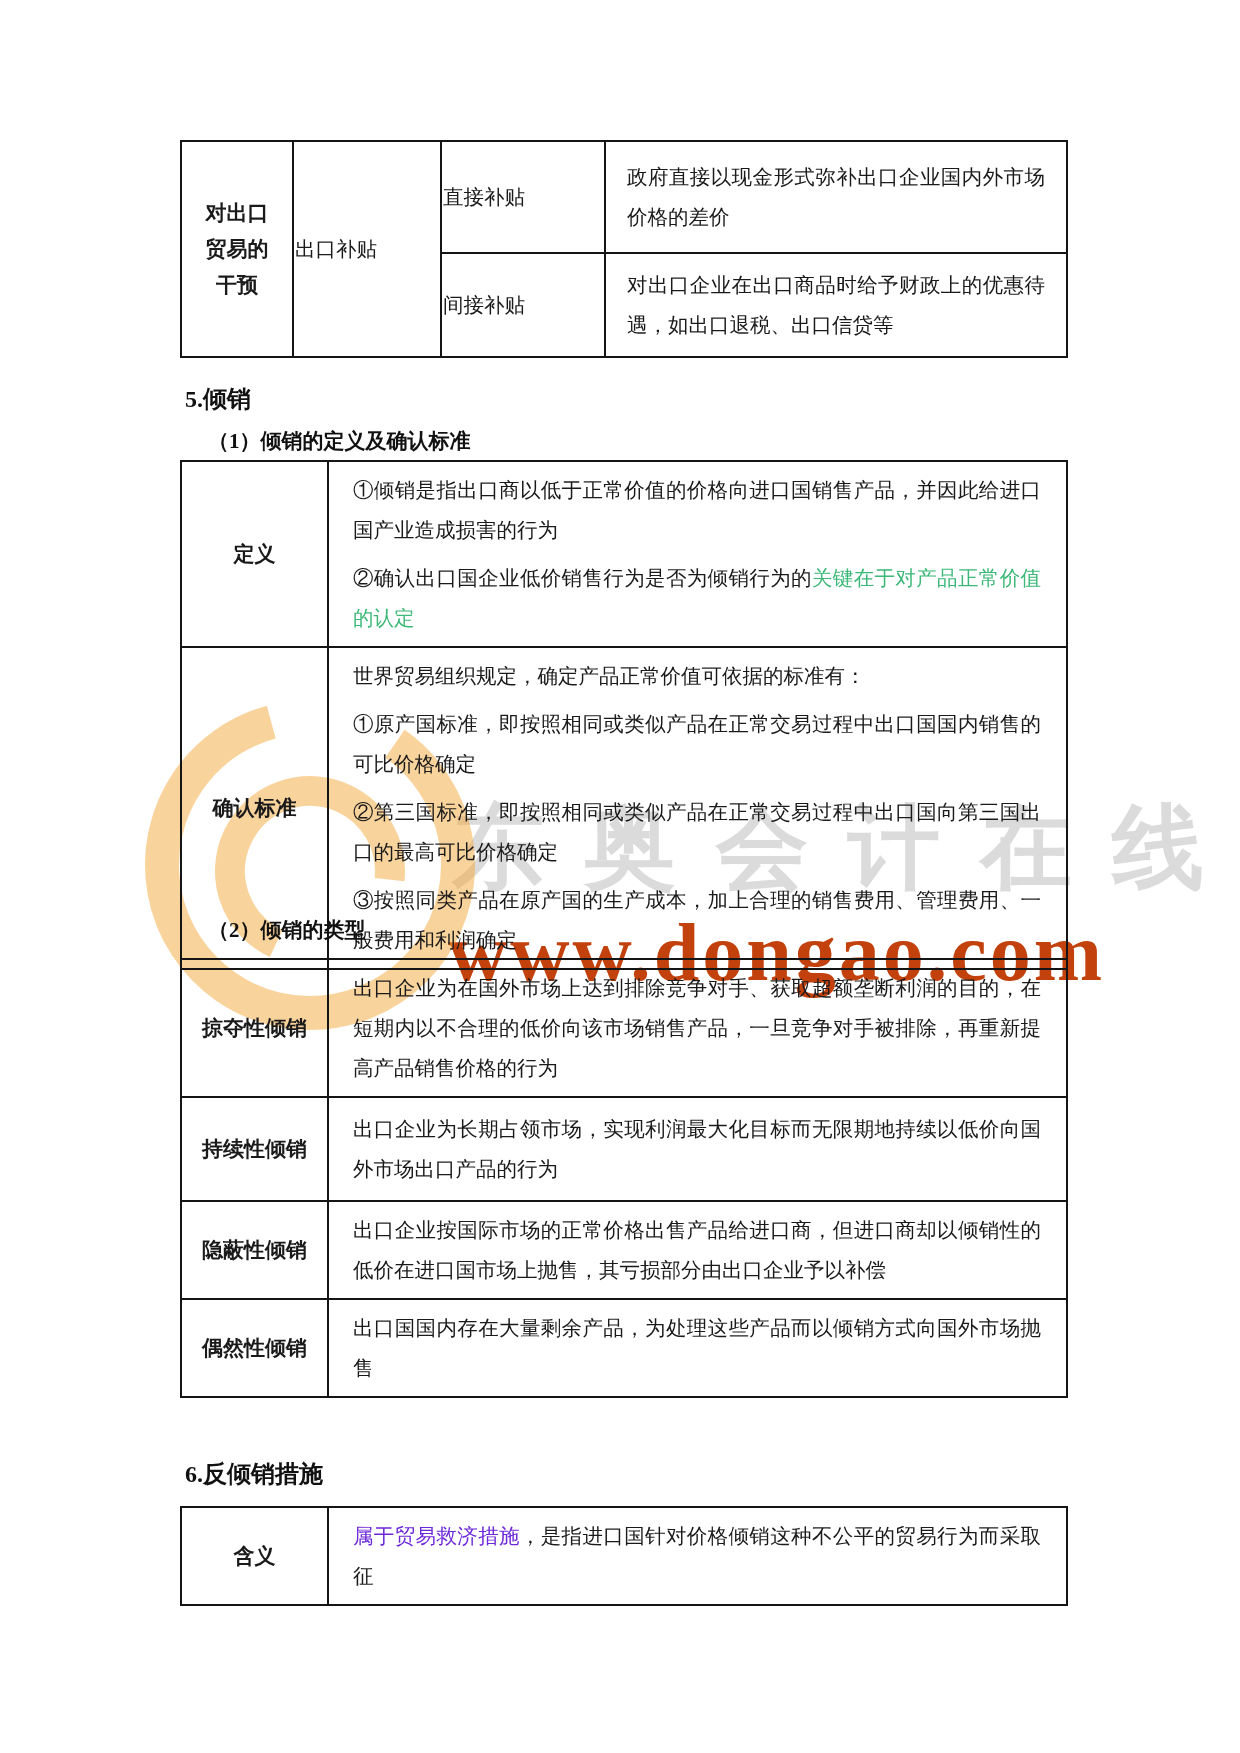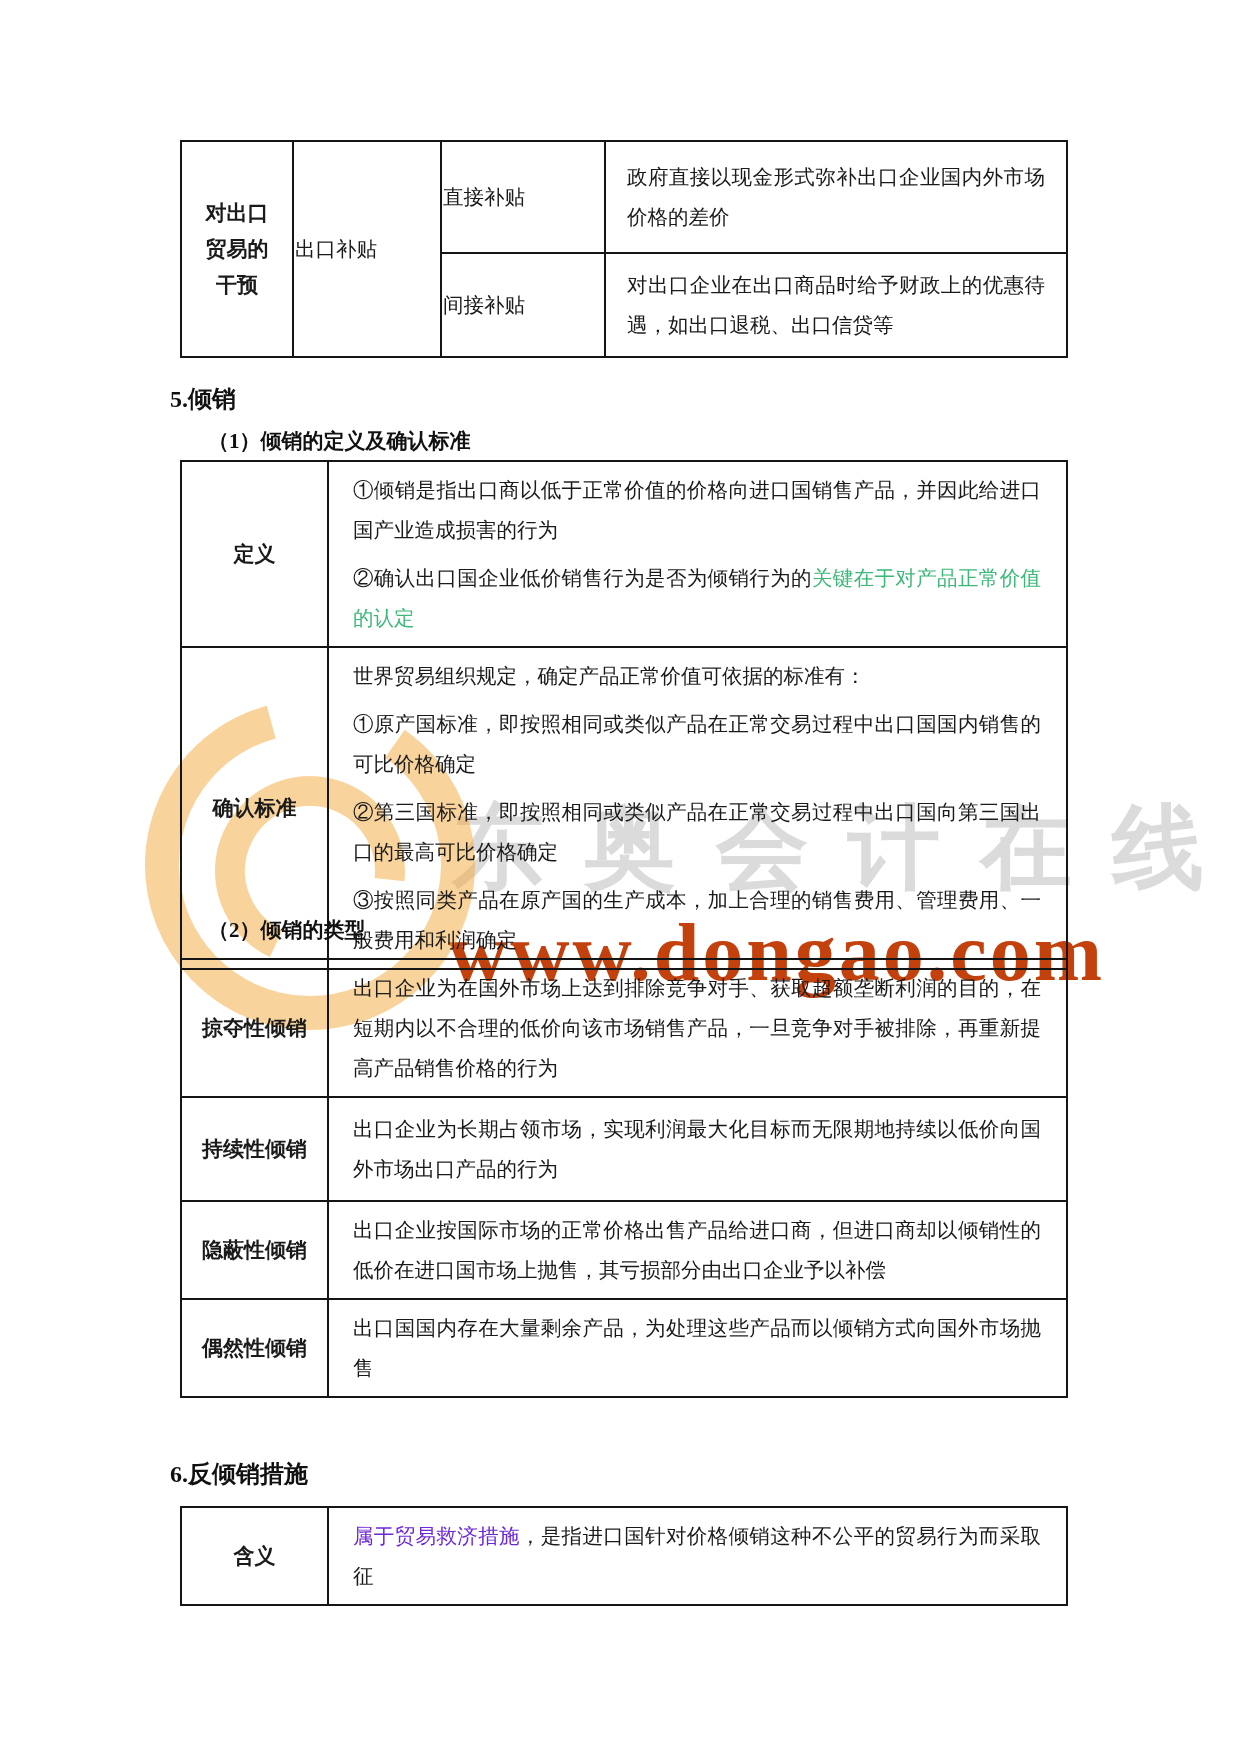--- a/index.html
+++ b/index.html
@@ -15,21 +15,21 @@
     font-size:92px; letter-spacing:40px; color:#dbdbdb; white-space:nowrap;
   }
   .wm-url {
     position:absolute; left:448px; top:906px; z-index:0;
     font-family:Liberation Serif, serif; font-weight:bold;
     font-size:82px; letter-spacing:3px; color:#c2410c; white-space:nowrap;
   }
   .wm-logo { position:absolute; left:138px; top:693px; z-index:0; }
   
   .abs { position:absolute; z-index:1; }
-  .h-main { font-size:24px; font-weight:bold; color:#111; }
+  .h-main { font-size:24px; font-weight:bold; color:#111;margin-left:15px; }
   .h-sub  { font-size:21px; font-weight:bold; color:#111;text-align:center; }
   table.doc {
     border-collapse:collapse; table-layout:fixed;
     position:absolute; left:180px; width:886px; z-index:1; background:transparent;
   }
   table.doc td { border:2px solid #151515; vertical-align:middle; }
   .lbl {
     font-weight:bold; text-align:center; font-size:21px; line-height:36px; padding:8px 20px;
   }
   .cell-center { text-align:left; font-size:20.5px; }

